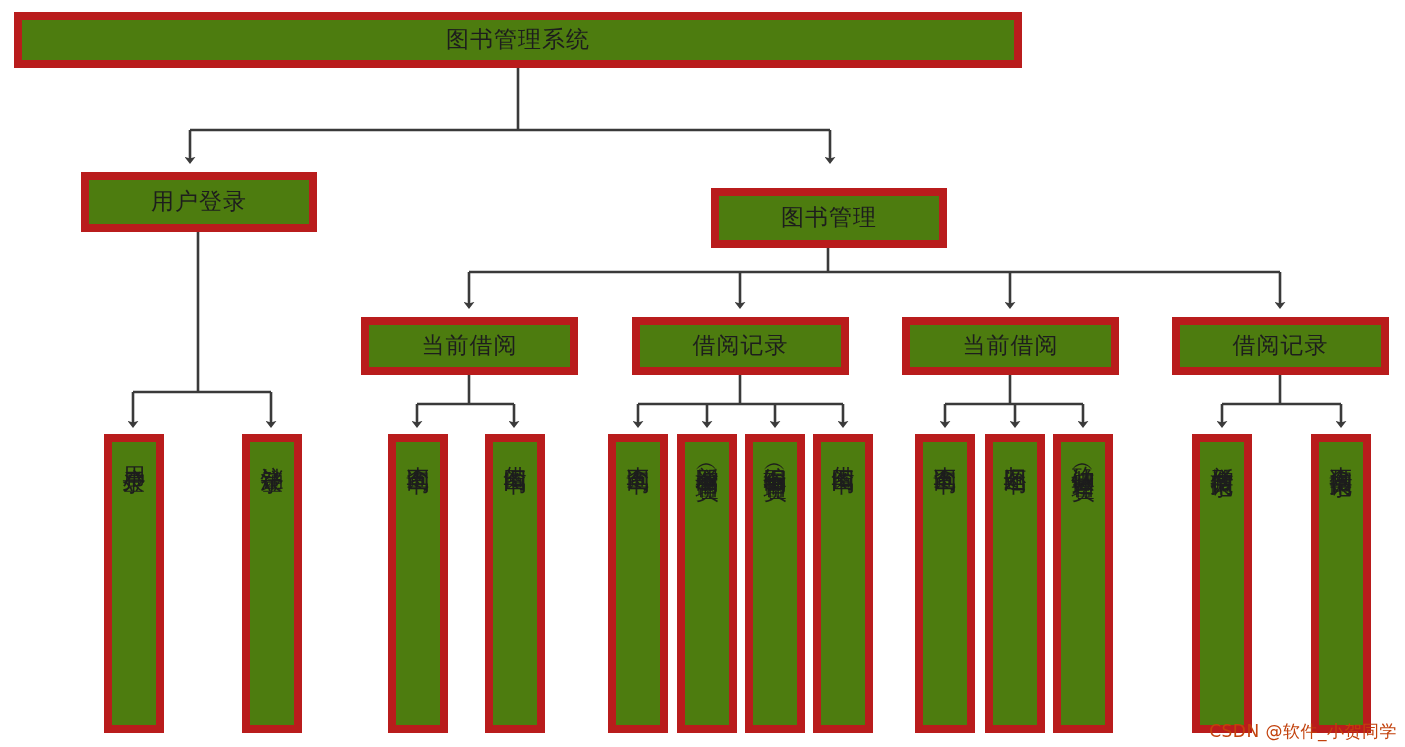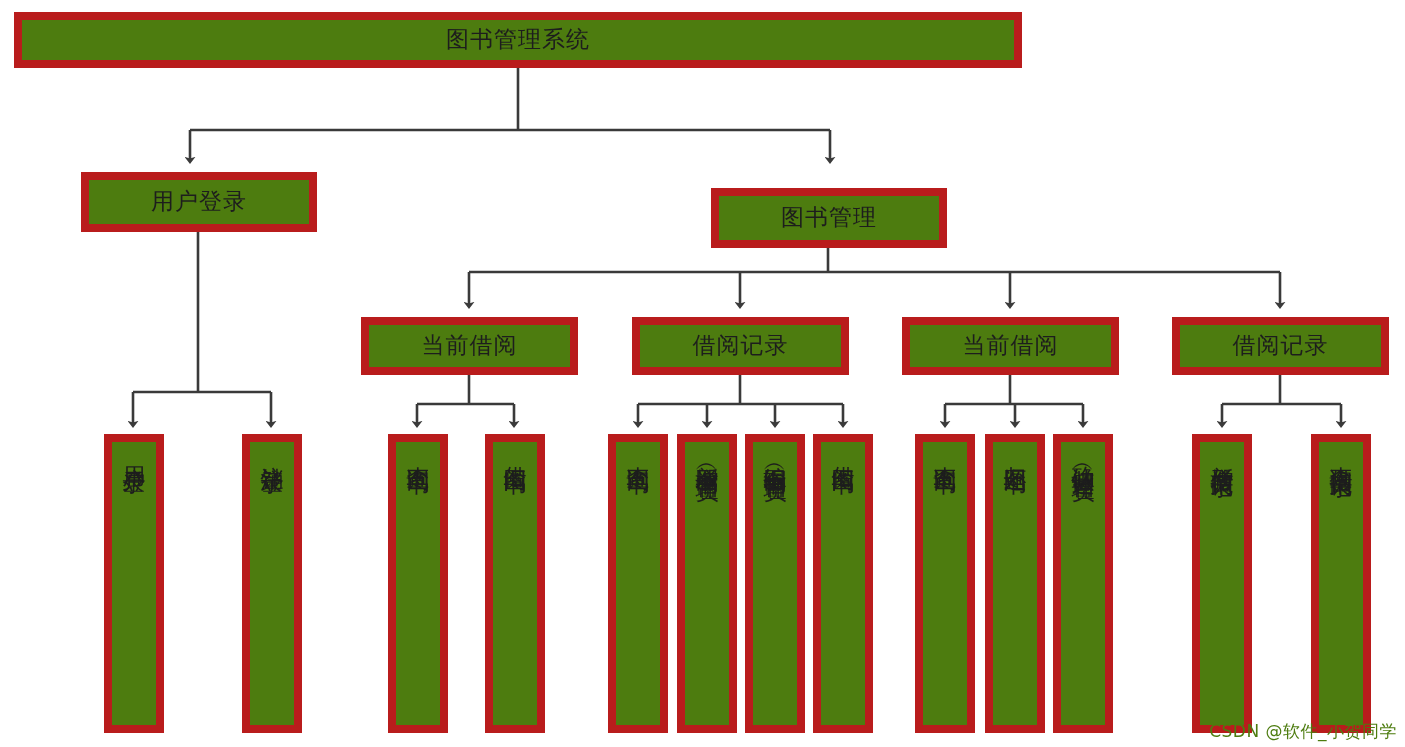--- a/index.html
+++ b/index.html
@@ -55,21 +55,21 @@
     line-height: 1.18;
     letter-spacing: 2px;
     color: #1d1d1d;
     white-space: nowrap;
   }
   .watermark {
     position: absolute;
     right: 8px;
     bottom: 4px;
     font-size: 17px;
-    color: #4d7c0f;
+    color: #c2410c;
     letter-spacing: 0.5px;
     z-index: 5;
     white-space: nowrap;
   }
 </style>
 </head>
 <body>
 
 <div id="canvas">
 

